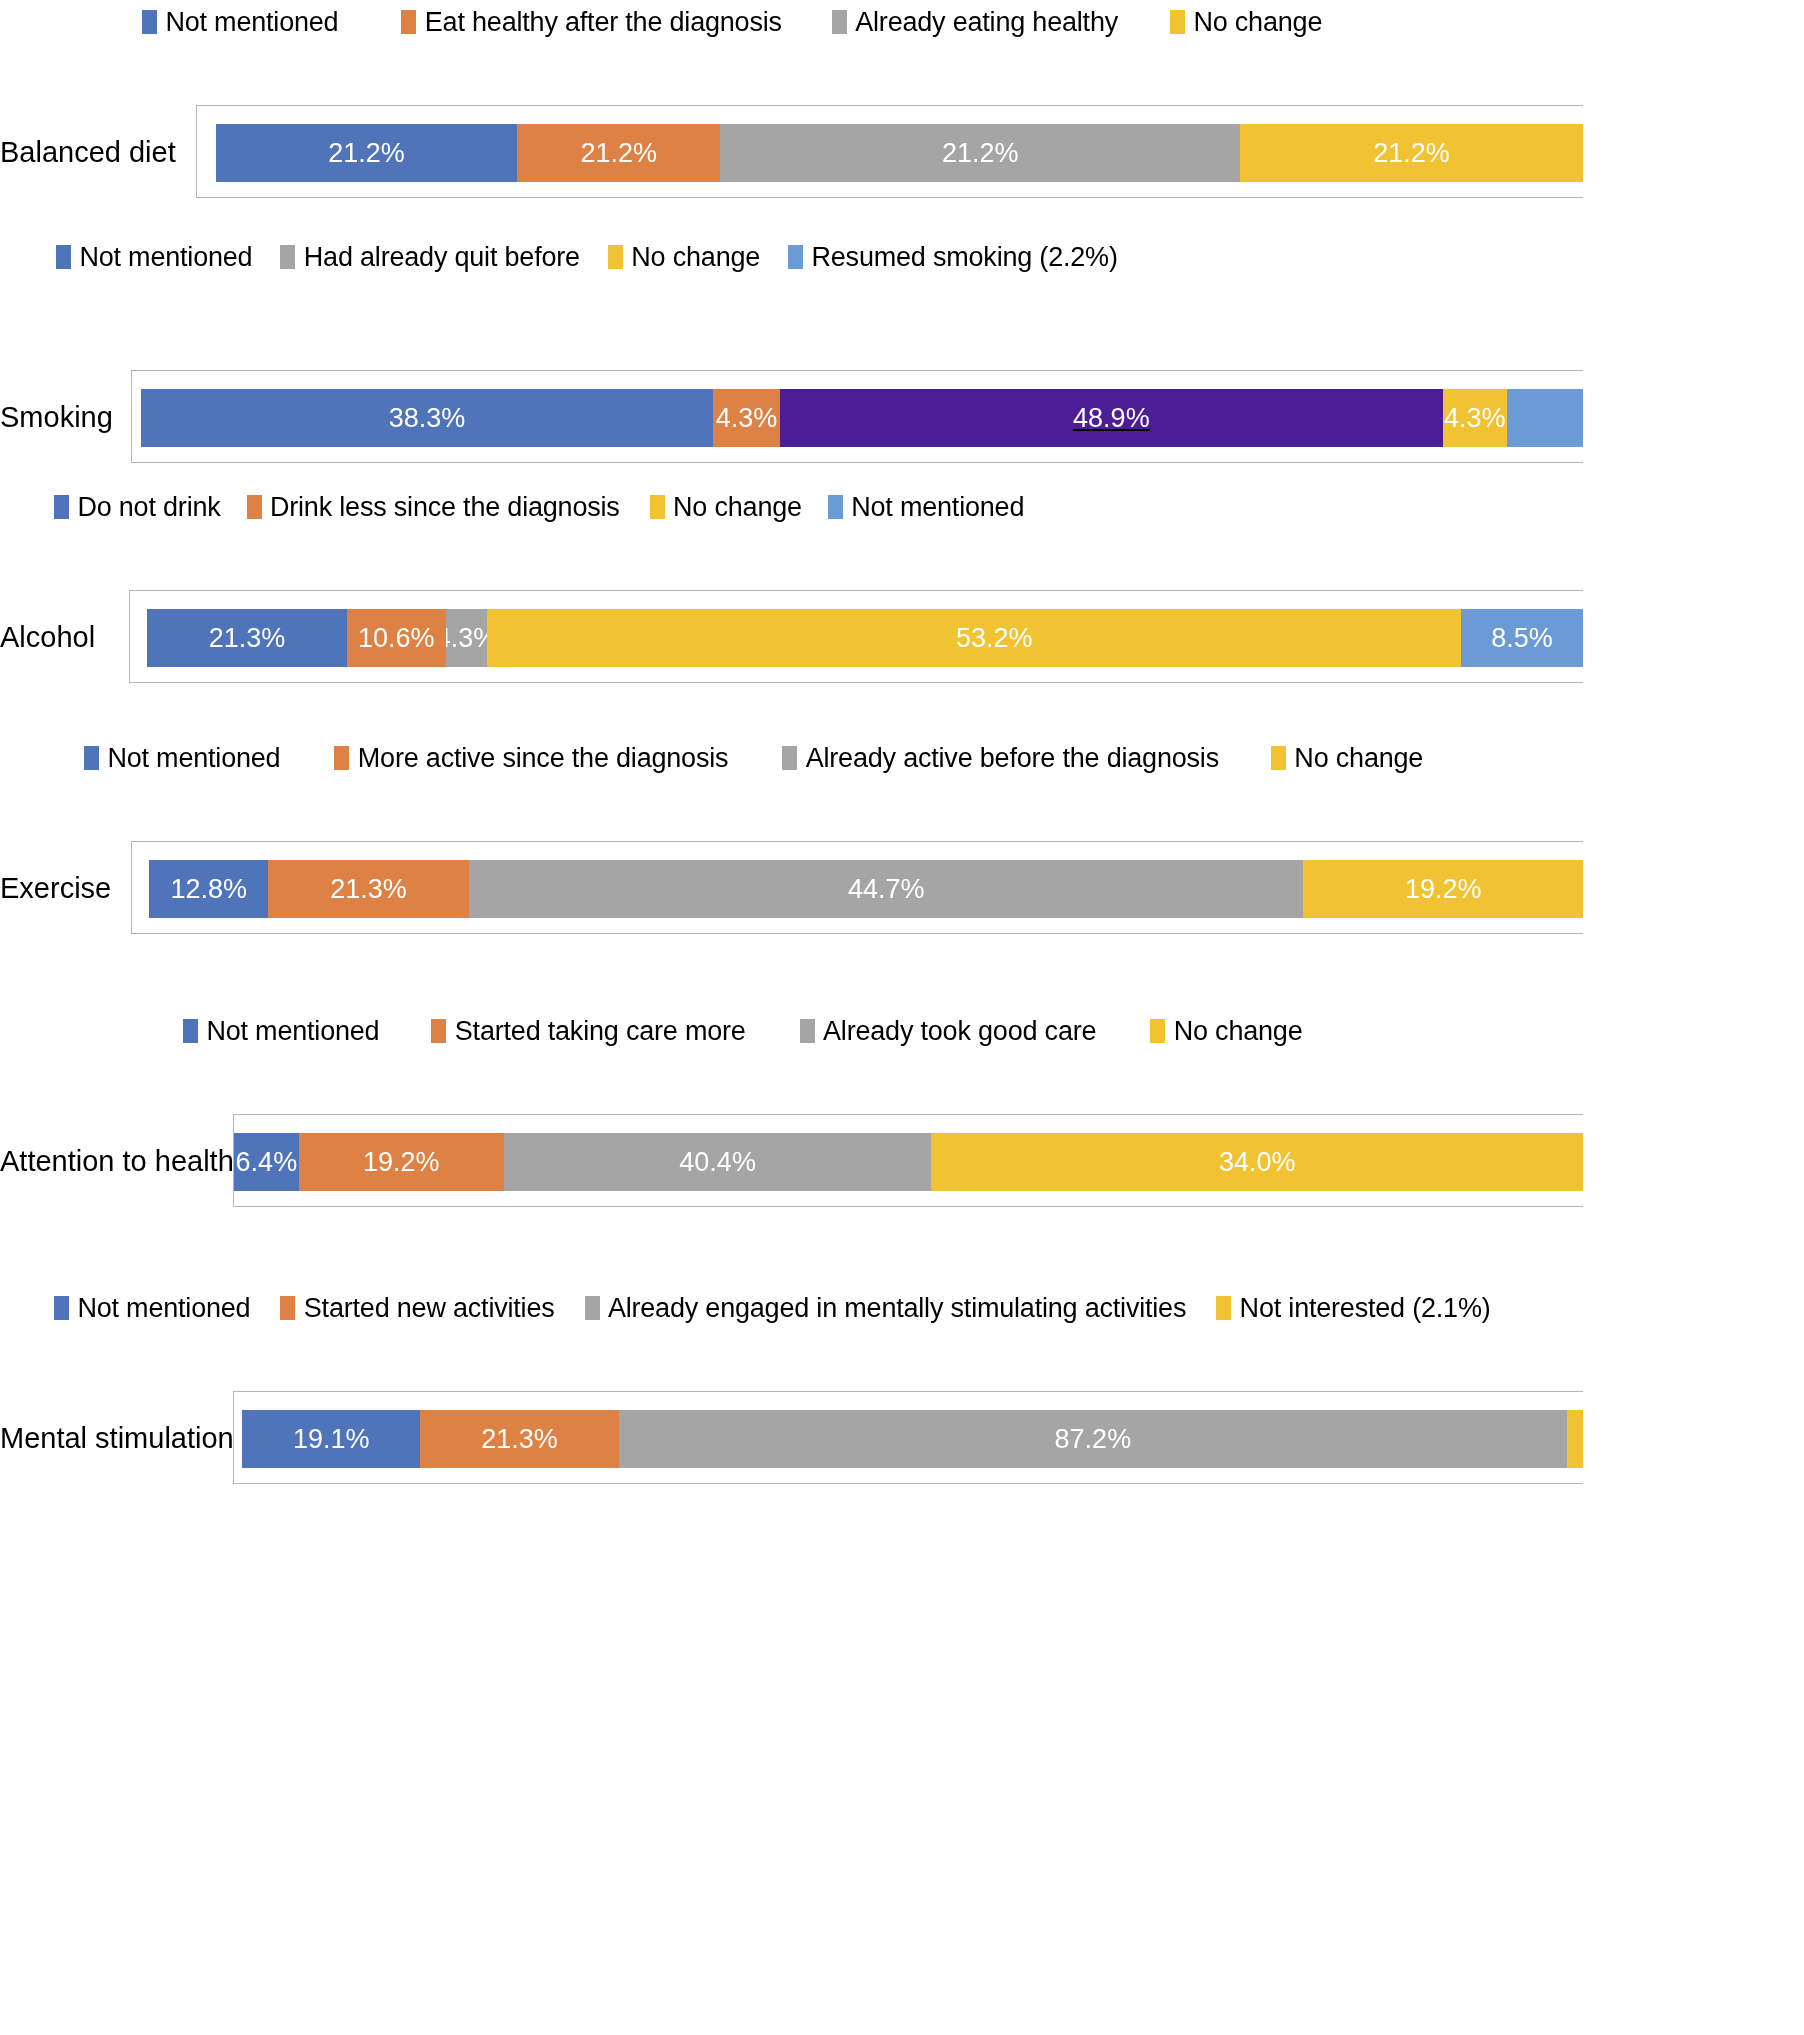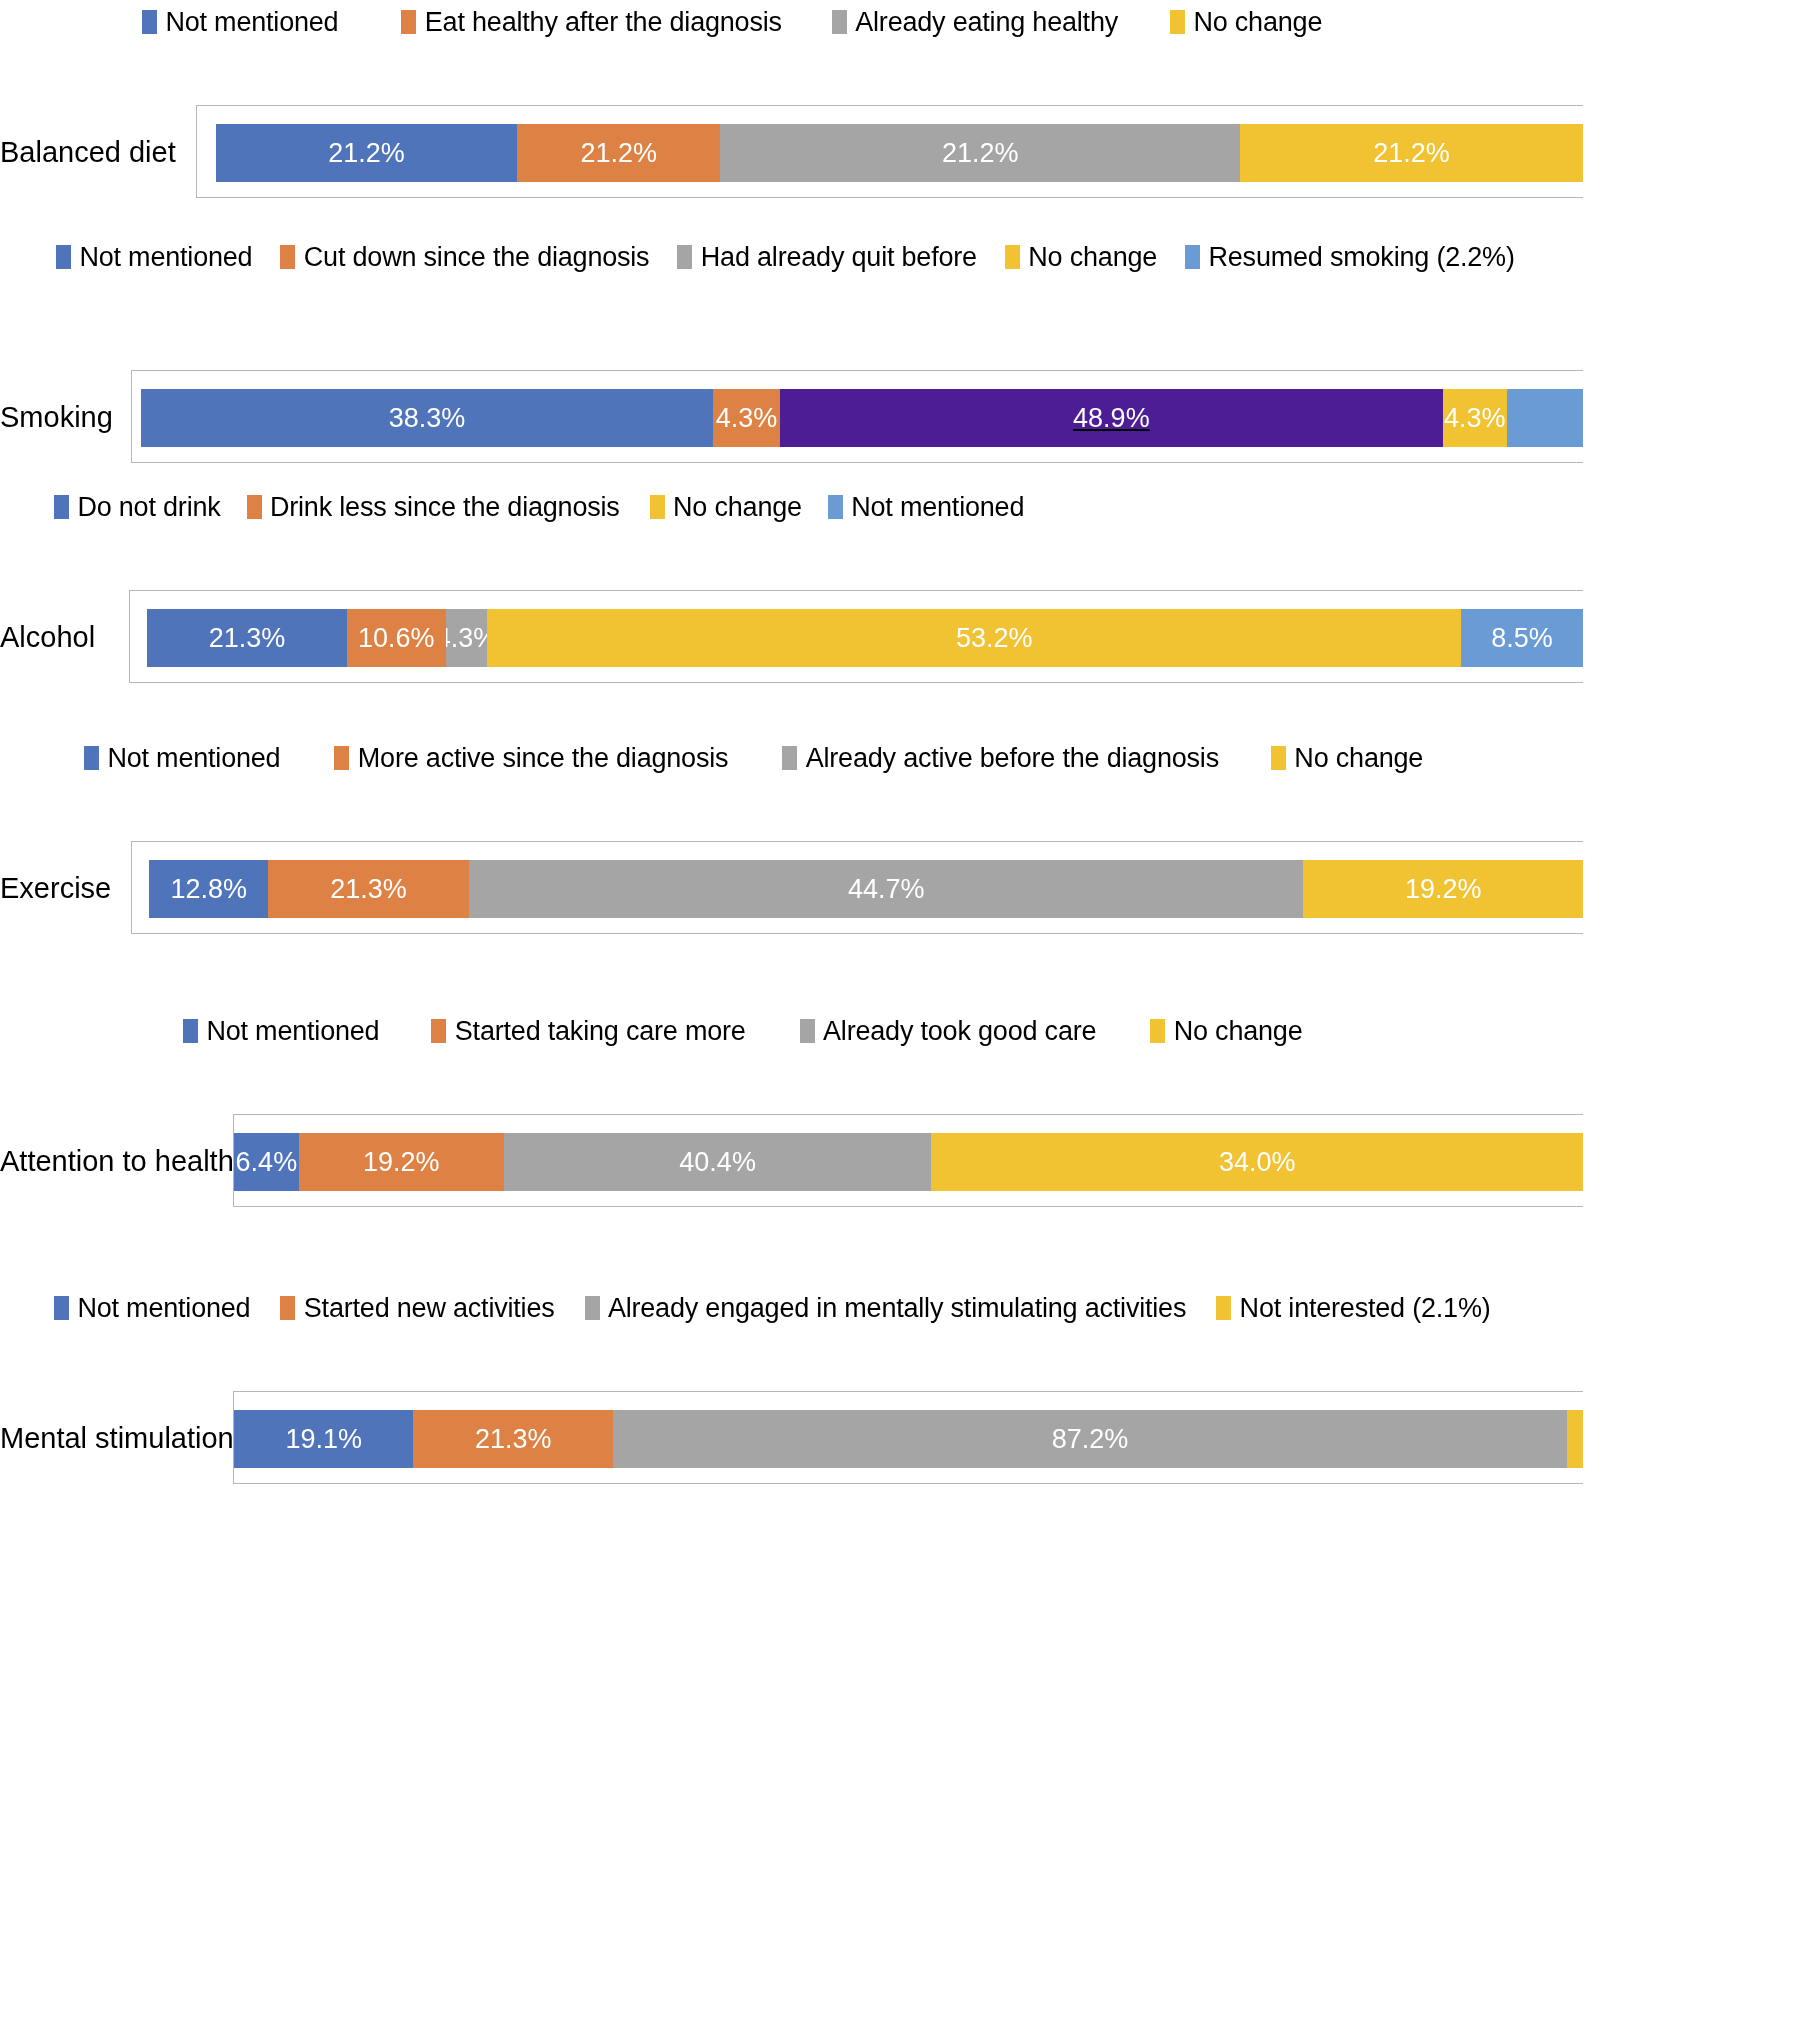--- a/index.html
+++ b/index.html
@@ -136,24 +136,20 @@
         </div>
       </div>
     </div>
     <div class="chart-block" style="top: 235px;">
       <div class="legend" style="padding-left: 56px;">
         <div class="legend-item" style="margin-left: 0px;">
           <span class="legend-swatch" style="background: rgb(79, 116, 185);"></span>
           <span class="legend-label">Not mentioned</span>
         </div>
         <div class="legend-item" style="margin-left: 28px;">
-          <span class="legend-swatch" style="background: rgb(221, 130, 68);"></span>
-          <span class="legend-label">Cut down since the diagnosis</span>
-        </div>
-        <div class="legend-item" style="margin-left: 28px;">
           <span class="legend-swatch" style="background: rgb(165, 165, 165);"></span>
           <span class="legend-label">Had already quit before</span>
         </div>
         <div class="legend-item" style="margin-left: 28px;">
           <span class="legend-swatch" style="background: rgb(241, 194, 50);"></span>
           <span class="legend-label">No change</span>
         </div>
         <div class="legend-item" style="margin-left: 28px;">
           <span class="legend-swatch" style="background: rgb(106, 155, 212);"></span>
           <span class="legend-label">Resumed smoking (2.2%)</span>
@@ -319,21 +315,21 @@
         </div>
         <div class="legend-item" style="margin-left: 30px;">
           <span class="legend-swatch" style="background: rgb(241, 194, 50);"></span>
           <span class="legend-label">Not interested (2.1%)</span>
         </div>
       </div>
       <div class="plot-row" style="margin-top: 62px;">
         <div class="cat-label" style="width: 233px;">Mental stimulation</div>
         <div class="plot-area" style="border-color: rgb(182, 182, 182);">
           <div class="bar">
-            <div class="seg" style="width: 13.3%; background: rgb(79, 116, 185);">
+            <div class="seg" style="width: 13.3%; background: rgb(79, 116, 185); margin-left: 8px;">
               <span class="seg-label" style="color: rgb(255, 255, 255);">19.1%</span>
             </div>
             <div class="seg" style="width: 14.8%; background: rgb(221, 130, 68);">
               <span class="seg-label" style="color: rgb(255, 255, 255);">21.3%</span>
             </div>
             <div class="seg" style="width: 70.7%; background: rgb(165, 165, 165);">
               <span class="seg-label" style="color: rgb(255, 255, 255);">87.2%</span>
             </div>
             <div class="seg" style="width: 1.2%; background: rgb(241, 194, 50);"></div>
           </div>

